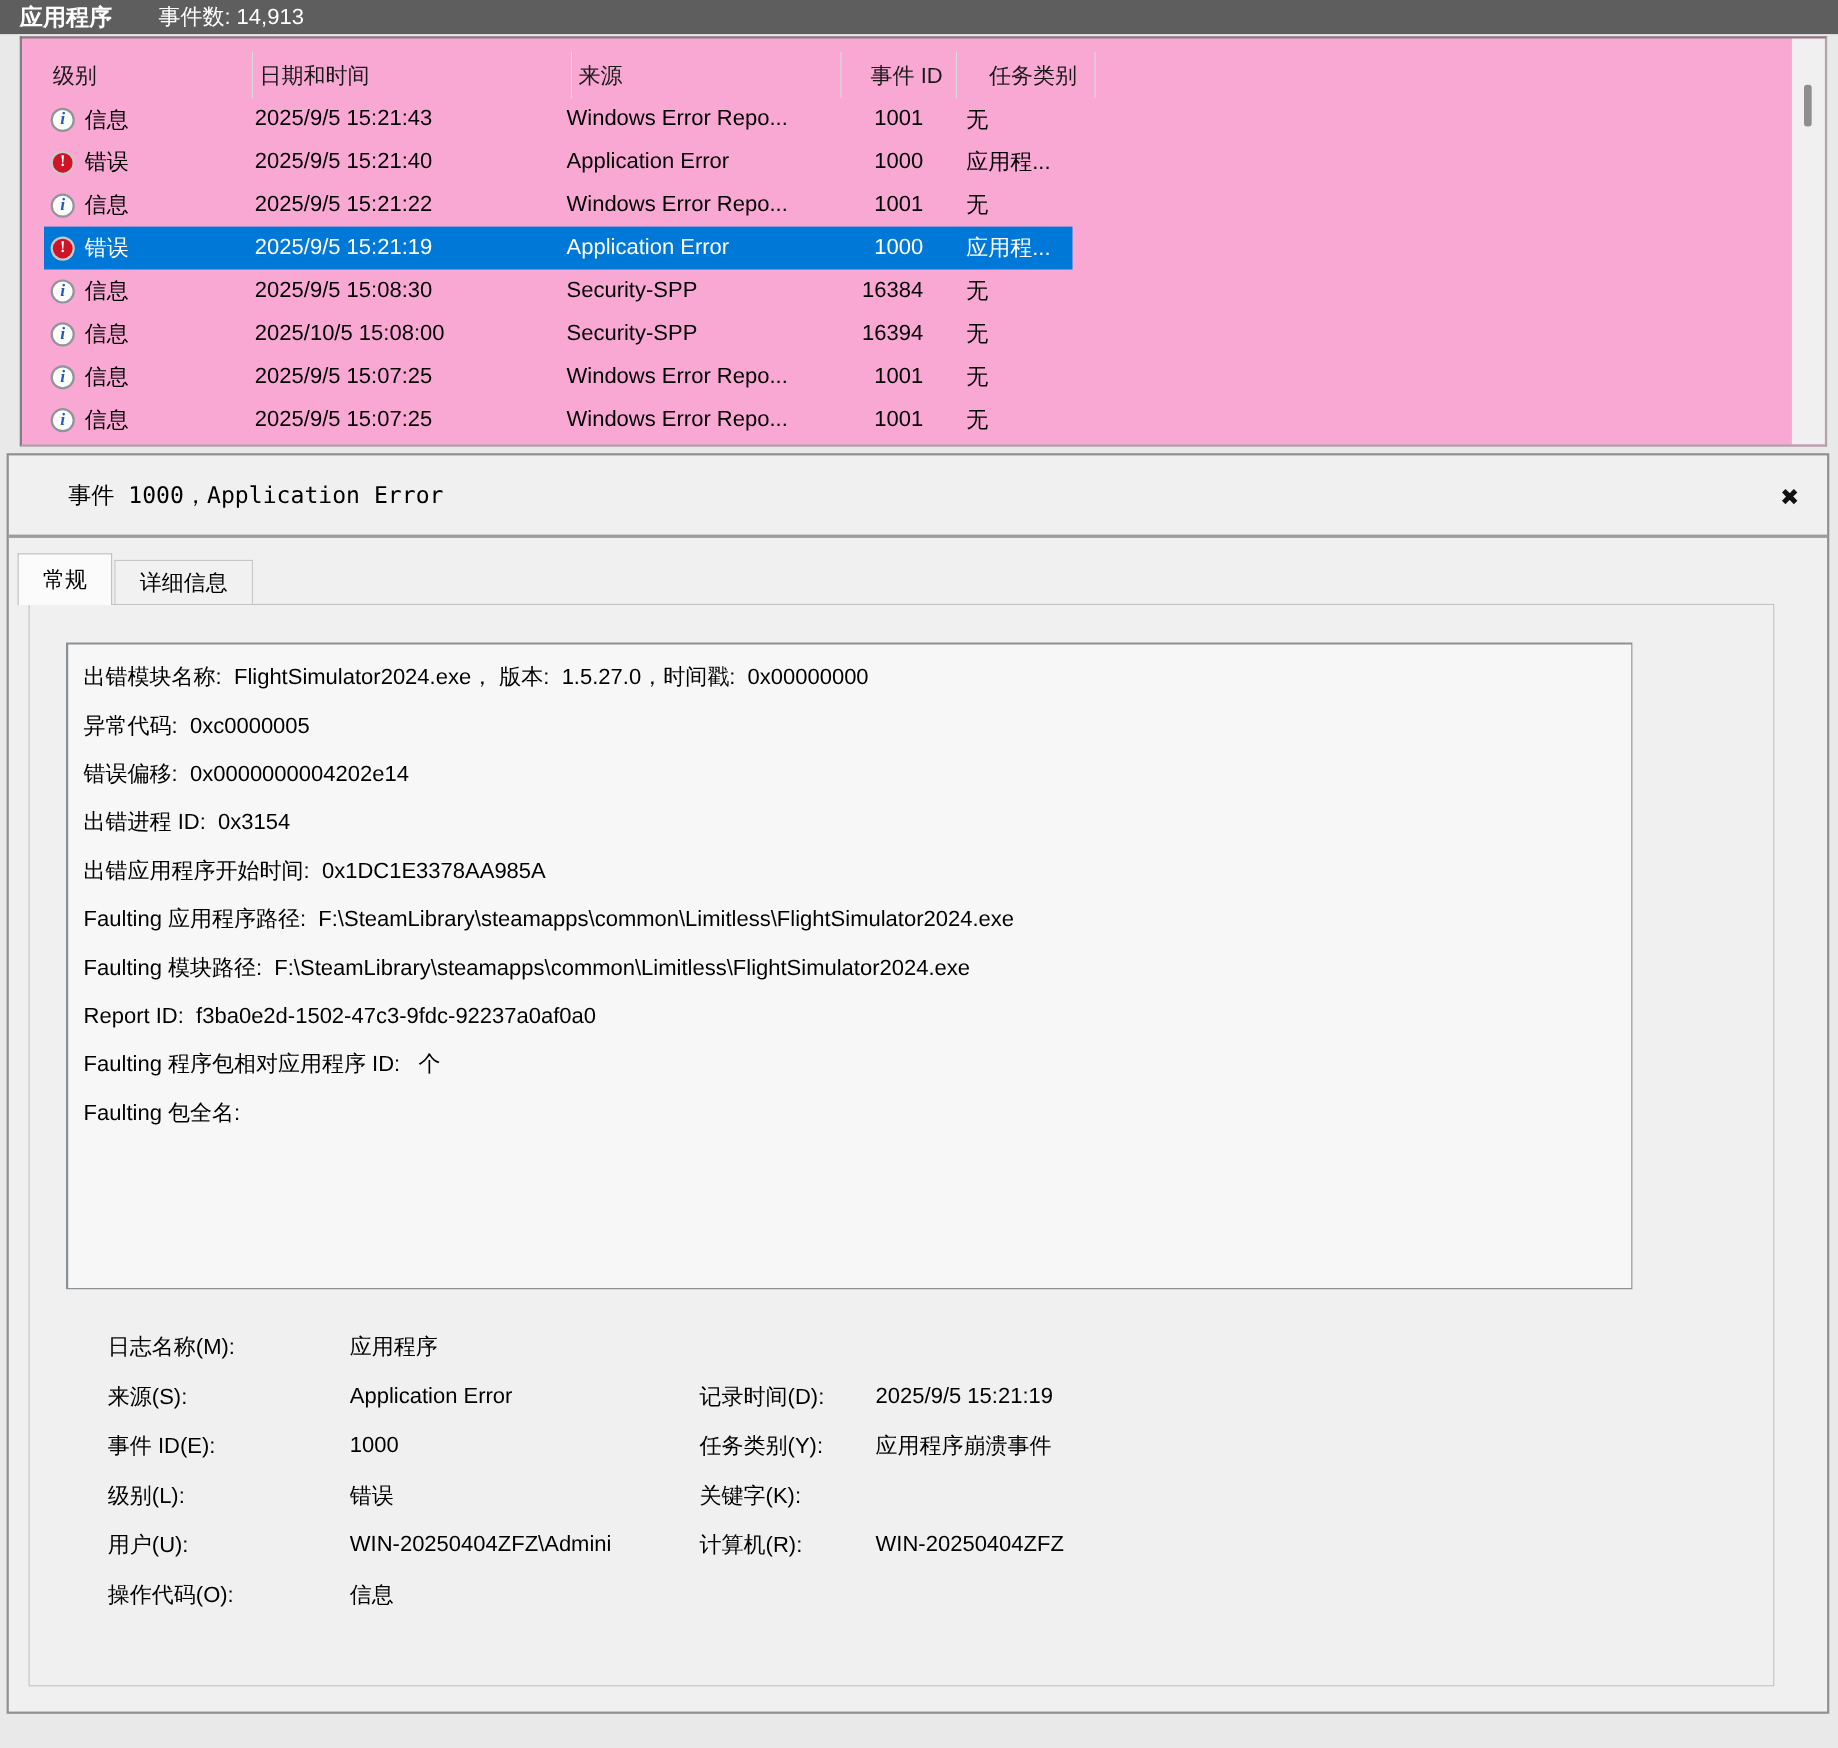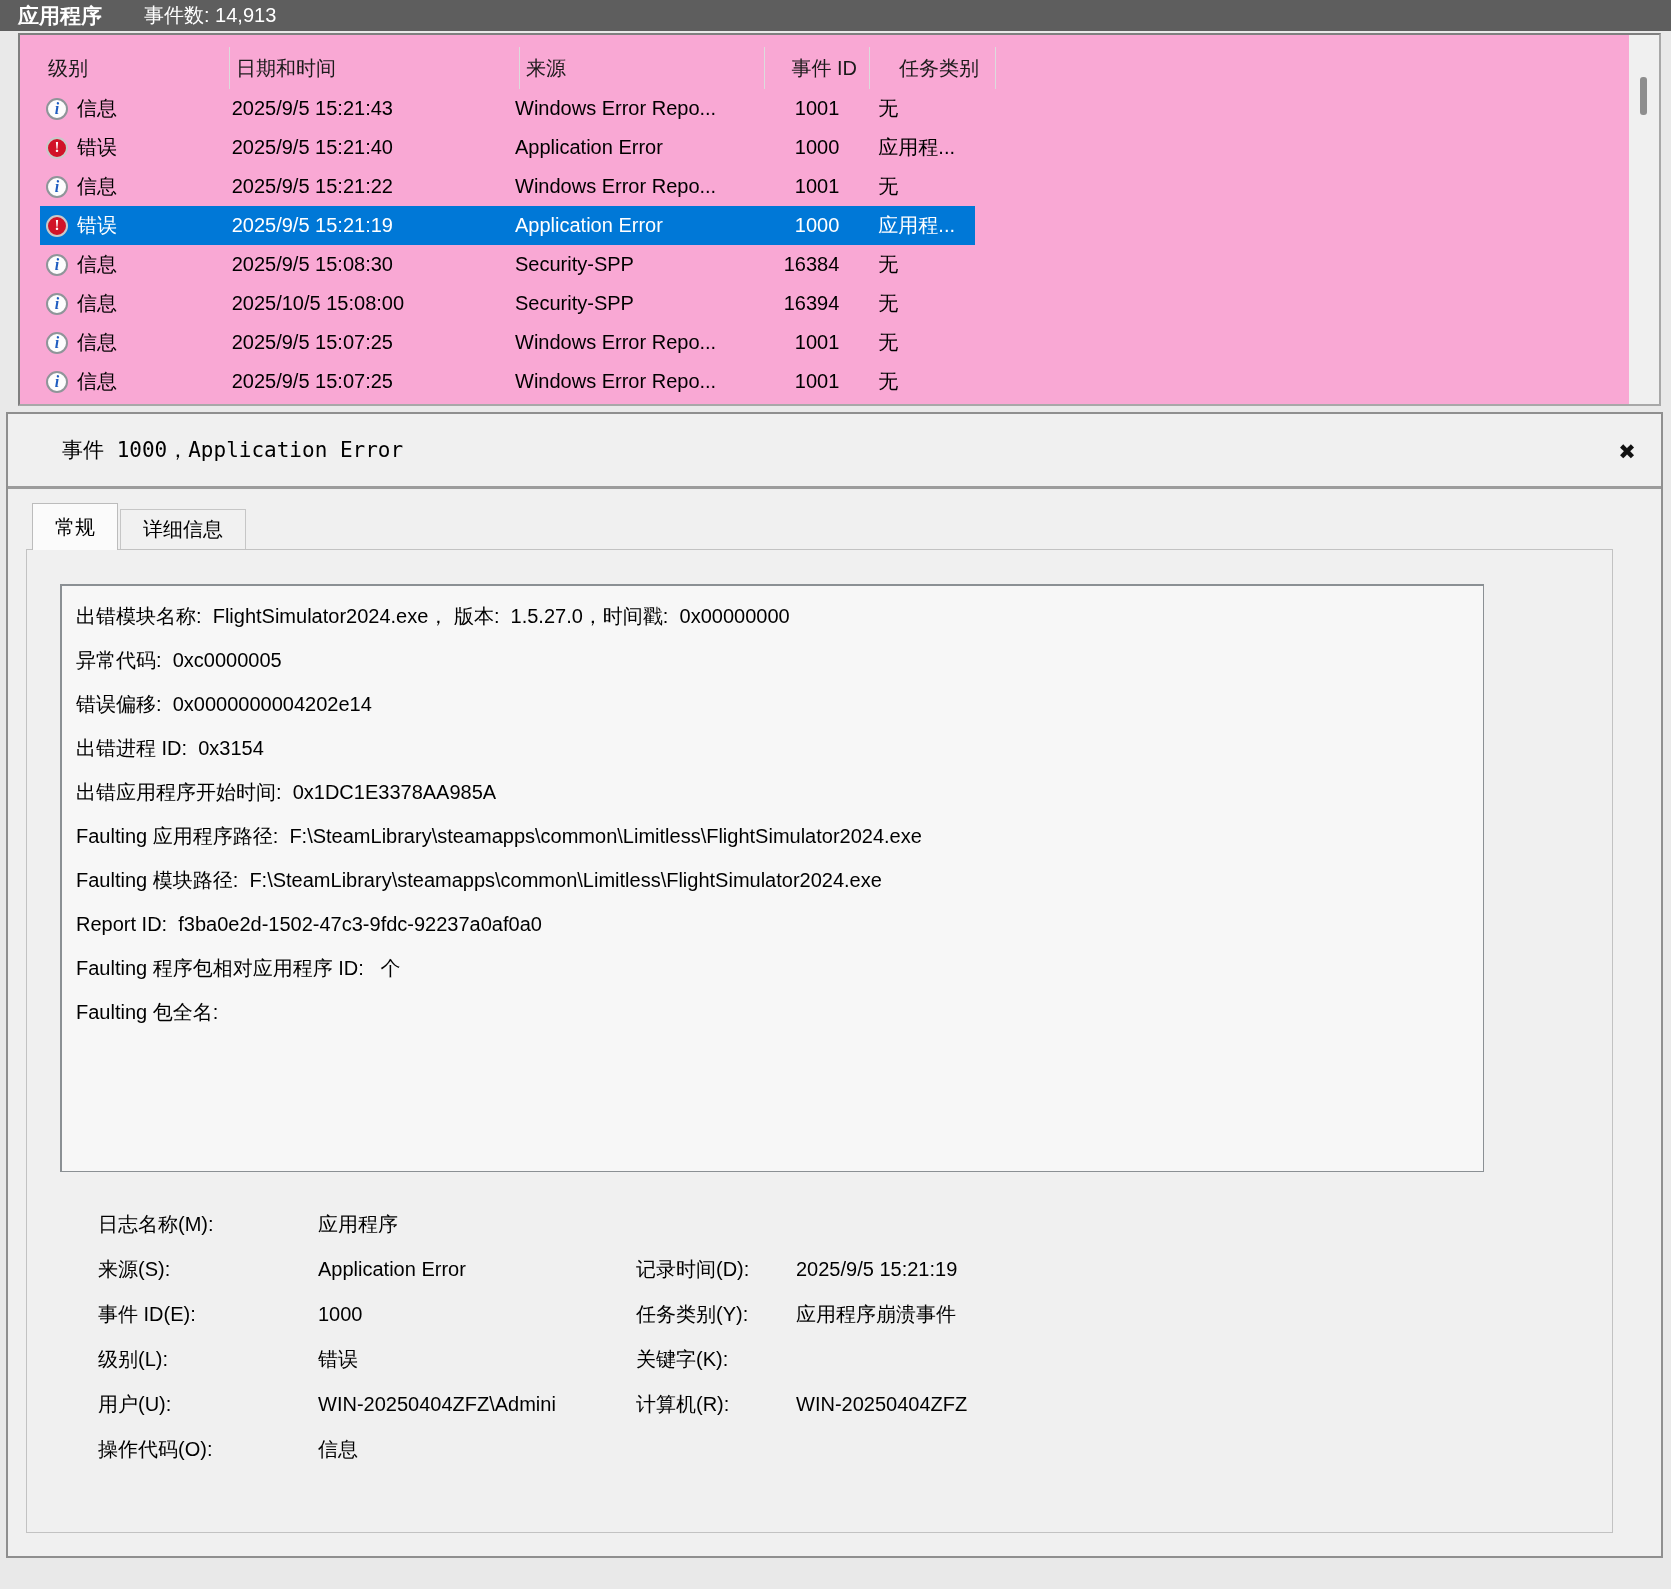--- a/index.html
+++ b/index.html
@@ -44,21 +44,21 @@
   
   .detail-pane { position:absolute; left:6px; top:412px; width:1657px; height:1146px;
                  background:#f0f0f0; border:2px solid #8f8f8f; }
   .pane-header { position:relative; height:72px; }
   .pane-title { position:absolute; left:30px; top:22px; font-size:21px; color:#000;
                 font-family:"DejaVu Sans Mono","Liberation Mono",monospace;margin-left:24px; }
   .close-btn { position:absolute; right:20px; top:24px; width:28px; height:28px; font-size:21px;
                font-weight:bold; color:#111; display:flex; align-items:center; justify-content:center;
                cursor:pointer; }
   .pane-divider { height:3px; background:#9c9c9c; width:100%; }
-  .tab-strip { display:flex; align-items:flex-end; margin-left:24px; margin-top:13px;
+  .tab-strip { display:flex; align-items:flex-end; margin-left:8px; margin-top:13px;
                height:47px; position:relative; z-index:2; }
   .tab { display:flex; align-items:center; justify-content:center; font-size:20px;
          padding:0 22px; background:#f1f1f1; border:1px solid #c6c6c6; border-bottom:none;
          height:40px; margin-right:2px; cursor:default; }
   .tab.active { background:#fbfbfb; height:47px; position:relative; top:1px; border-color:#bcbcbc; }
   .tab-content { position:relative; margin:0 48px 0 18px; height:984px;
                  border:1px solid #c2c2c2; background:#f0f0f0; }
   .event-textbox { position:absolute; left:33px; top:34px; width:1424px; height:588px;
                    background:#f7f7f7; border:1px solid #8b9094; border-top-width:2px;
                    border-left-width:2px; padding:8px 14px; overflow:hidden; }

